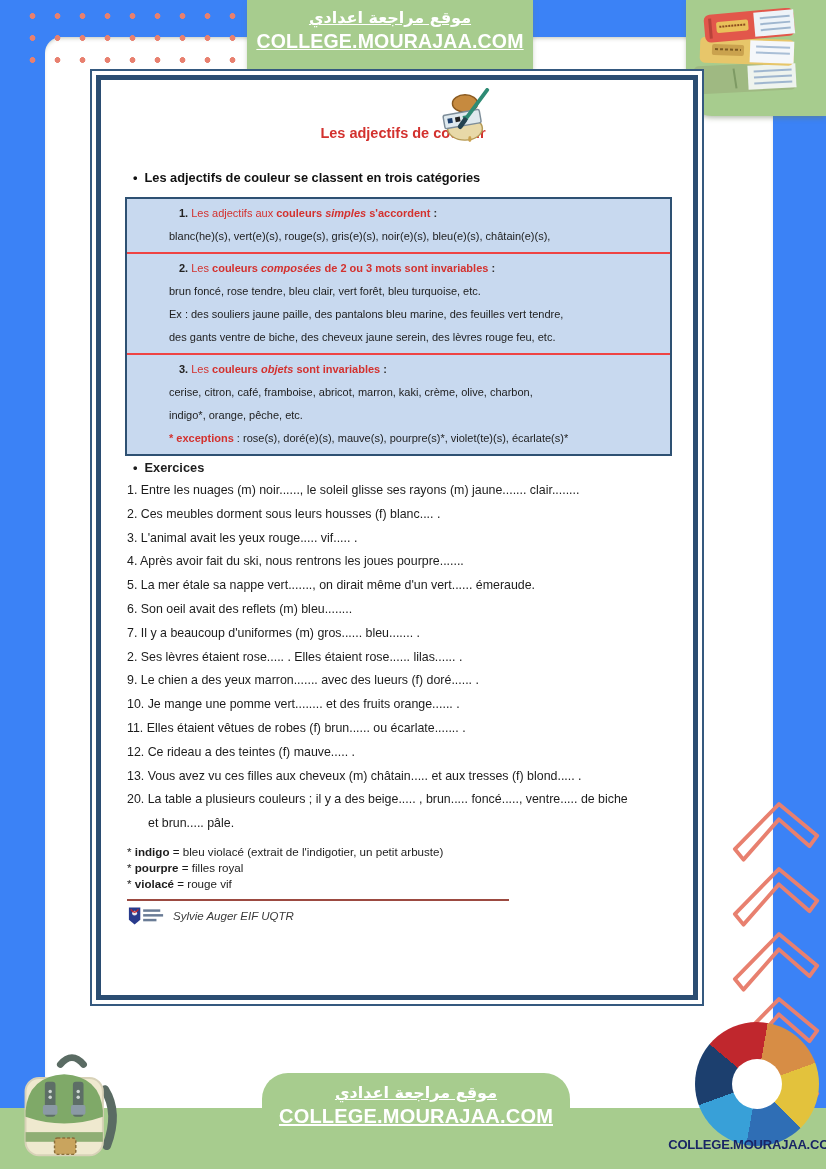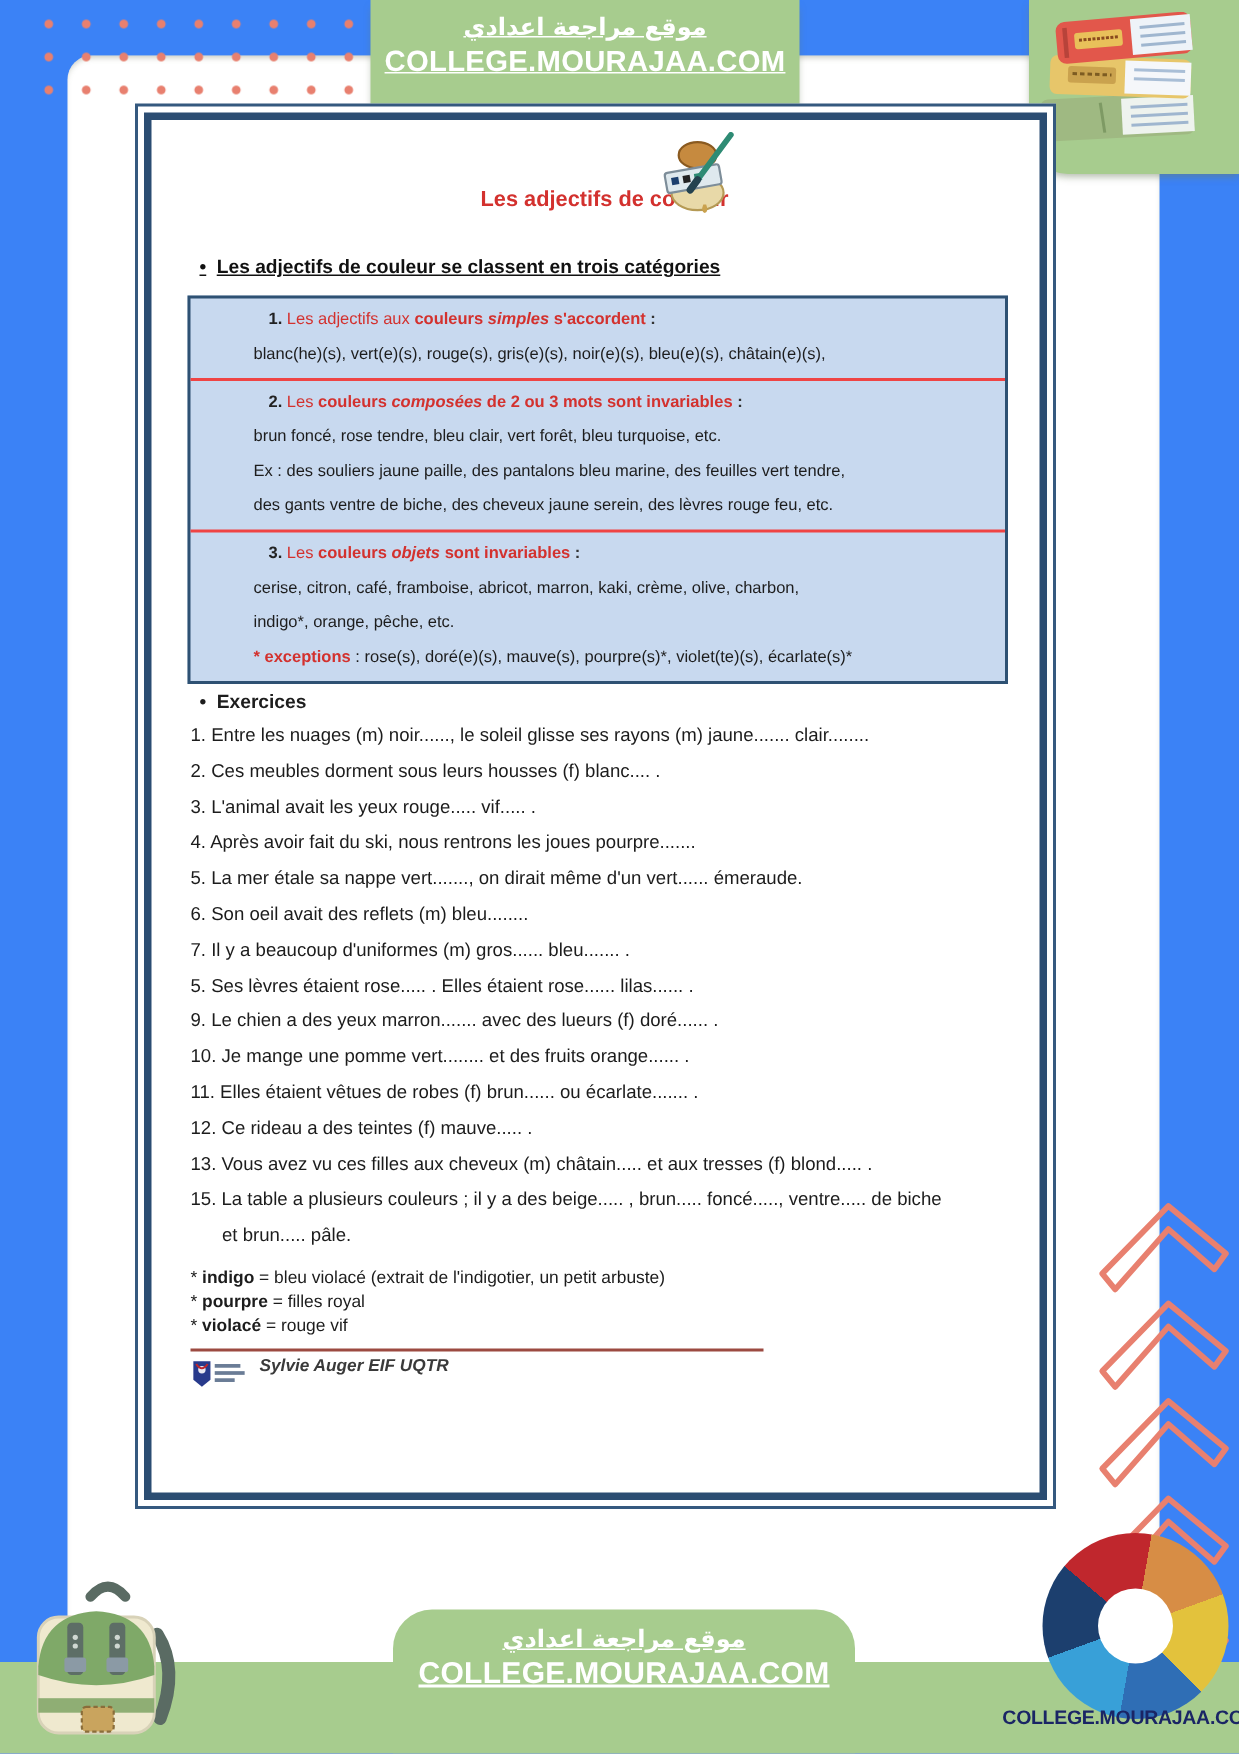--- a/index.html
+++ b/index.html
@@ -26,41 +26,41 @@
   .chevron{position:absolute;left:731px;width:92px;height:76px;}
 
   
   .doc{position:absolute;left:90px;top:69px;width:614px;height:937px;background:#fff;
         border:2px solid #35597f;padding:4px;}
   .doc-inner{width:100%;height:100%;border:5px solid #2b4d72;overflow:hidden;
         padding:10px 14px 0 26px;color:#1d1d1d;}
   .title-row{position:relative;text-align:center;margin-top:34px;}
   .doc-title{color:#d3312e;font-weight:bold;font-size:14.5px;}
   .palette-icon{position:absolute;left:56%;top:-36px;}
-  .intro{margin-top:28px;font-weight:bold;font-size:12.8px;color:#111;padding-left:6px;text-decoration:underline;}
+  .intro{margin-top:28px;font-weight:bold;font-size:12.8px;color:#111;padding-left:6px;}
   .bullet{margin-right:7px;}
   .rules-box{margin:12px 7px 0 -2px;background:#c8d9ef;border:2px solid #2e5173;
         font-size:11px;line-height:23px;color:#1d1d1d;}
   .rule{padding:3px 8px 4px 42px;white-space:nowrap;}
   .rule + .rule{border-top:2px solid #ef4444;}
   .rule-head{padding-left:10px;}
   .rh-num{font-weight:bold;color:#222;}
   .rh-red{color:#d3312e;}
   .rh-b{color:#d3312e;font-weight:bold;}
   .rh-i{color:#d3312e;font-weight:bold;font-style:italic;}
   .rh-colon{color:#333;font-weight:bold;}
   .exc-label{color:#d3312e;font-weight:bold;}
   .ex-heading{margin-top:4px;font-weight:bold;font-size:12.8px;padding-left:6px;}
   .ex-list{margin-top:4px;font-size:12.4px;line-height:23.8px;color:#1c1c1c;}
   .ex-item{white-space:nowrap;}
   .ex-cont{padding-left:21px;white-space:nowrap;}
   .footnotes{margin-top:8px;font-size:11.6px;line-height:15.8px;color:#1c1c1c;}
   .fn-term{font-weight:bold;}
   .credit{margin-top:8px;width:382px;border-top:2px solid #9c4a41;padding-top:4px;
-        display:flex;align-items:flex-start;gap:8px;font-weight:bold;}
+        display:flex;align-items:center;gap:8px;}
   .credit-text{font-style:italic;font-size:11.5px;color:#3a3a3a;}
 
   
   .brand-circle{position:absolute;left:695px;top:1022px;width:124px;height:124px;border-radius:50%;
         background:conic-gradient(from -50deg,
           #c0272d 0deg 60deg, #d78d45 60deg 120deg, #e3c23c 120deg 185deg,
           #2f6eb5 185deg 240deg, #38a0d8 240deg 300deg, #1c3f6e 300deg 360deg);}
   .brand-circle::after{content:"";position:absolute;left:37px;top:37px;width:50px;height:50px;
         border-radius:50%;background:#fff;}
   .brand-domain{position:absolute;left:664px;top:1137px;width:180px;text-align:center;
@@ -185,27 +185,27 @@
       </div>
 
       <div class="ex-list">
         <div class="ex-item">1. Entre les nuages (m) noir......, le soleil glisse ses rayons (m) jaune....... clair........</div>
         <div class="ex-item">2. Ces meubles dorment sous leurs housses (f) blanc.... .</div>
         <div class="ex-item">3. L'animal avait les yeux rouge..... vif..... .</div>
         <div class="ex-item">4. Après avoir fait du ski, nous rentrons les joues pourpre.......</div>
         <div class="ex-item">5. La mer étale sa nappe vert......., on dirait même d'un vert...... émeraude.</div>
         <div class="ex-item">6. Son oeil avait des reflets (m) bleu........</div>
         <div class="ex-item">7. Il y a beaucoup d'uniformes (m) gros...... bleu....... .</div>
-        <div class="ex-item">5. Ses lèvres étaient rose..... . Elles étaient rose...... lilas...... .</div>
+        <div class="ex-item">2. Ses lèvres étaient rose..... . Elles étaient rose...... lilas...... .</div>
         <div class="ex-item">9. Le chien a des yeux marron....... avec des lueurs (f) doré...... .</div>
         <div class="ex-item">10. Je mange une pomme vert........ et des fruits orange...... .</div>
         <div class="ex-item">11. Elles étaient vêtues de robes (f) brun...... ou écarlate....... .</div>
         <div class="ex-item">12. Ce rideau a des teintes (f) mauve..... .</div>
         <div class="ex-item">13. Vous avez vu ces filles aux cheveux (m) châtain..... et aux tresses (f) blond..... .</div>
-        <div class="ex-item">15. La table a plusieurs couleurs ; il y a des beige..... , brun..... foncé....., ventre..... de biche</div>
+        <div class="ex-item">20. La table a plusieurs couleurs ; il y a des beige..... , brun..... foncé....., ventre..... de biche</div>
         <div class="ex-cont">et brun..... pâle.</div>
       </div>
 
       <div class="footnotes">
         <div><span>* </span><span class="fn-term">indigo</span><span> = bleu violacé (extrait de l'indigotier, un petit arbuste)</span></div>
         <div><span>* </span><span class="fn-term">pourpre</span><span> = filles royal</span></div>
         <div><span>* </span><span class="fn-term">violacé</span><span> = rouge vif</span></div>
       </div>
 
       <div class="credit">

